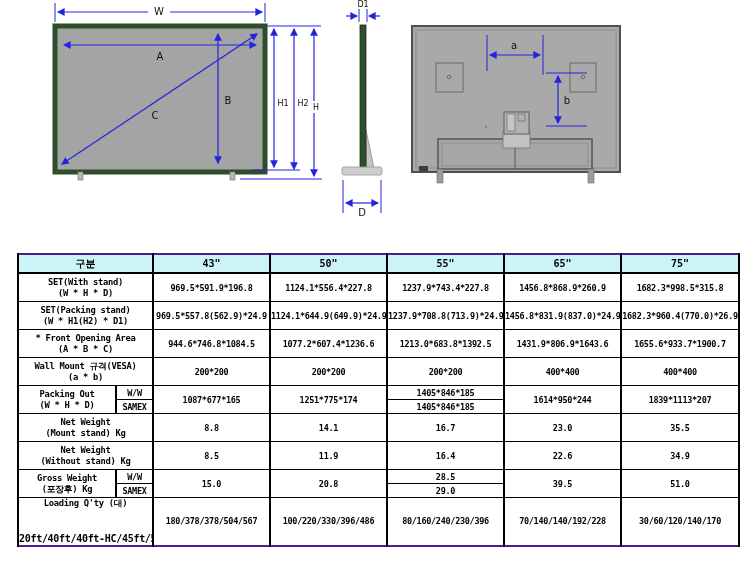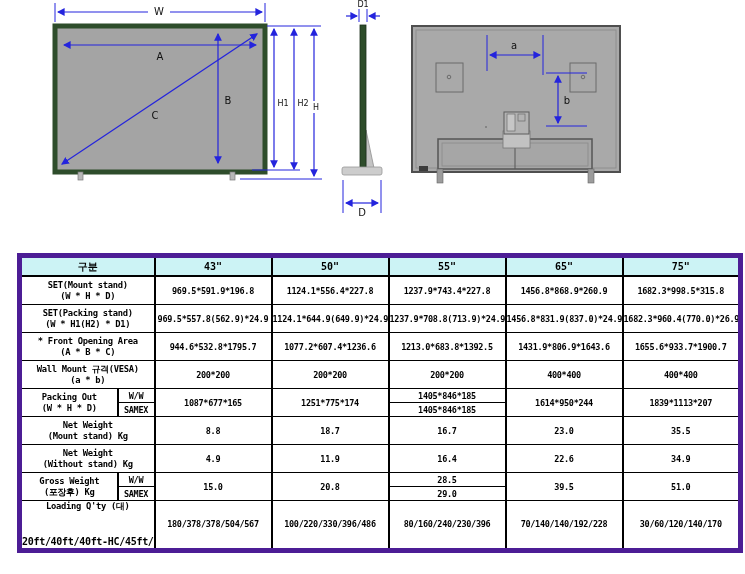--- a/index.html
+++ b/index.html
@@ -18,21 +18,21 @@
   .dlabel{font-family:"DejaVu Sans",sans-serif;font-size:10px;fill:#111;text-anchor:middle;}
   .dlabel.sm{font-size:8px;}
   .labelbg{fill:#fff;}
 
   table.spec{position:absolute;left:17px;top:253px;width:721px;
     border-collapse:collapse;table-layout:fixed;
     font-family:"DejaVu Sans Mono",monospace;color:#000;}
   table.spec th,table.spec td{
     border:solid #000;border-width:1px 2px;padding:0;text-align:center;vertical-align:middle;
     font-weight:bold;overflow:hidden;white-space:nowrap;}
-  table.spec{border:5px solid #4c1d95;}
+  table.spec{border:2px solid #4c1d95;}
   table.spec th{background:var(--hdr);font-size:10px;height:17px;border-bottom-width:2px;}
   table.spec td{font-size:8.5px;letter-spacing:-0.3px;}
   tr.full>td{height:27px;}
   tr.half>td{height:13px;}
   td.lab div{line-height:1.2;font-size:8.8px;}
   td.lab div.tiny{font-size:10px;letter-spacing:-0.3px;margin-top:24px;}
   td.sub{border-left-width:1px !important;font-size:8px;}
 </style>
 </head>
 <body>
@@ -161,21 +161,21 @@
           <th>43"</th>
           <th>50"</th>
           <th>55"</th>
           <th>65"</th>
           <th>75"</th>
         </tr>
       </thead>
     <tbody>
         <tr class="full">
           <td class="lab" colspan="2">
-            <div>SET(Mount stand)</div>
+            <div>SET(With stand)</div>
             <div>(W * H * D)</div>
           </td>
           <td>969.5*591.9*196.8</td>
           <td>1124.1*556.4*227.8</td>
           <td>1237.9*743.4*227.8</td>
           <td>1456.8*868.9*260.9</td>
           <td>1682.3*998.5*315.8</td>
         </tr>
         <tr class="full">
           <td class="lab" colspan="2">
@@ -186,21 +186,21 @@
           <td>1124.1*644.9(649.9)*24.9</td>
           <td>1237.9*708.8(713.9)*24.9</td>
           <td>1456.8*831.9(837.0)*24.9</td>
           <td>1682.3*960.4(770.0)*26.9</td>
         </tr>
         <tr class="full">
           <td class="lab" colspan="2">
             <div>* Front Opening Area</div>
             <div>(A * B * C)</div>
           </td>
-          <td>944.6*532.8*1795.7</td>
+          <td>944.6*746.8*1084.5</td>
           <td>1077.2*607.4*1236.6</td>
           <td>1213.0*683.8*1392.5</td>
           <td>1431.9*806.9*1643.6</td>
           <td>1655.6*933.7*1900.7</td>
         </tr>
         <tr class="full">
           <td class="lab" colspan="2">
             <div>Wall Mount 규격(VESA)</div>
             <div>(a * b)</div>
           </td>
@@ -225,31 +225,31 @@
         <tr class="half">
           <td class="sub">SAMEX</td>
           <td>1405*846*185</td>
         </tr>
         <tr class="full">
           <td class="lab" colspan="2">
             <div>Net Weight</div>
             <div>(Mount stand) Kg</div>
           </td>
           <td>8.8</td>
-          <td>18.7</td>
+          <td>14.1</td>
           <td>16.7</td>
           <td>23.0</td>
           <td>35.5</td>
         </tr>
         <tr class="full">
           <td class="lab" colspan="2">
             <div>Net Weight</div>
             <div>(Without stand) Kg</div>
           </td>
-          <td>4.9</td>
+          <td>8.5</td>
           <td>11.9</td>
           <td>16.4</td>
           <td>22.6</td>
           <td>34.9</td>
         </tr>
         <tr class="half">
           <td class="lab" rowspan="2">
             <div>Gross Weight</div>
             <div>(포장후) Kg</div>
           </td>

